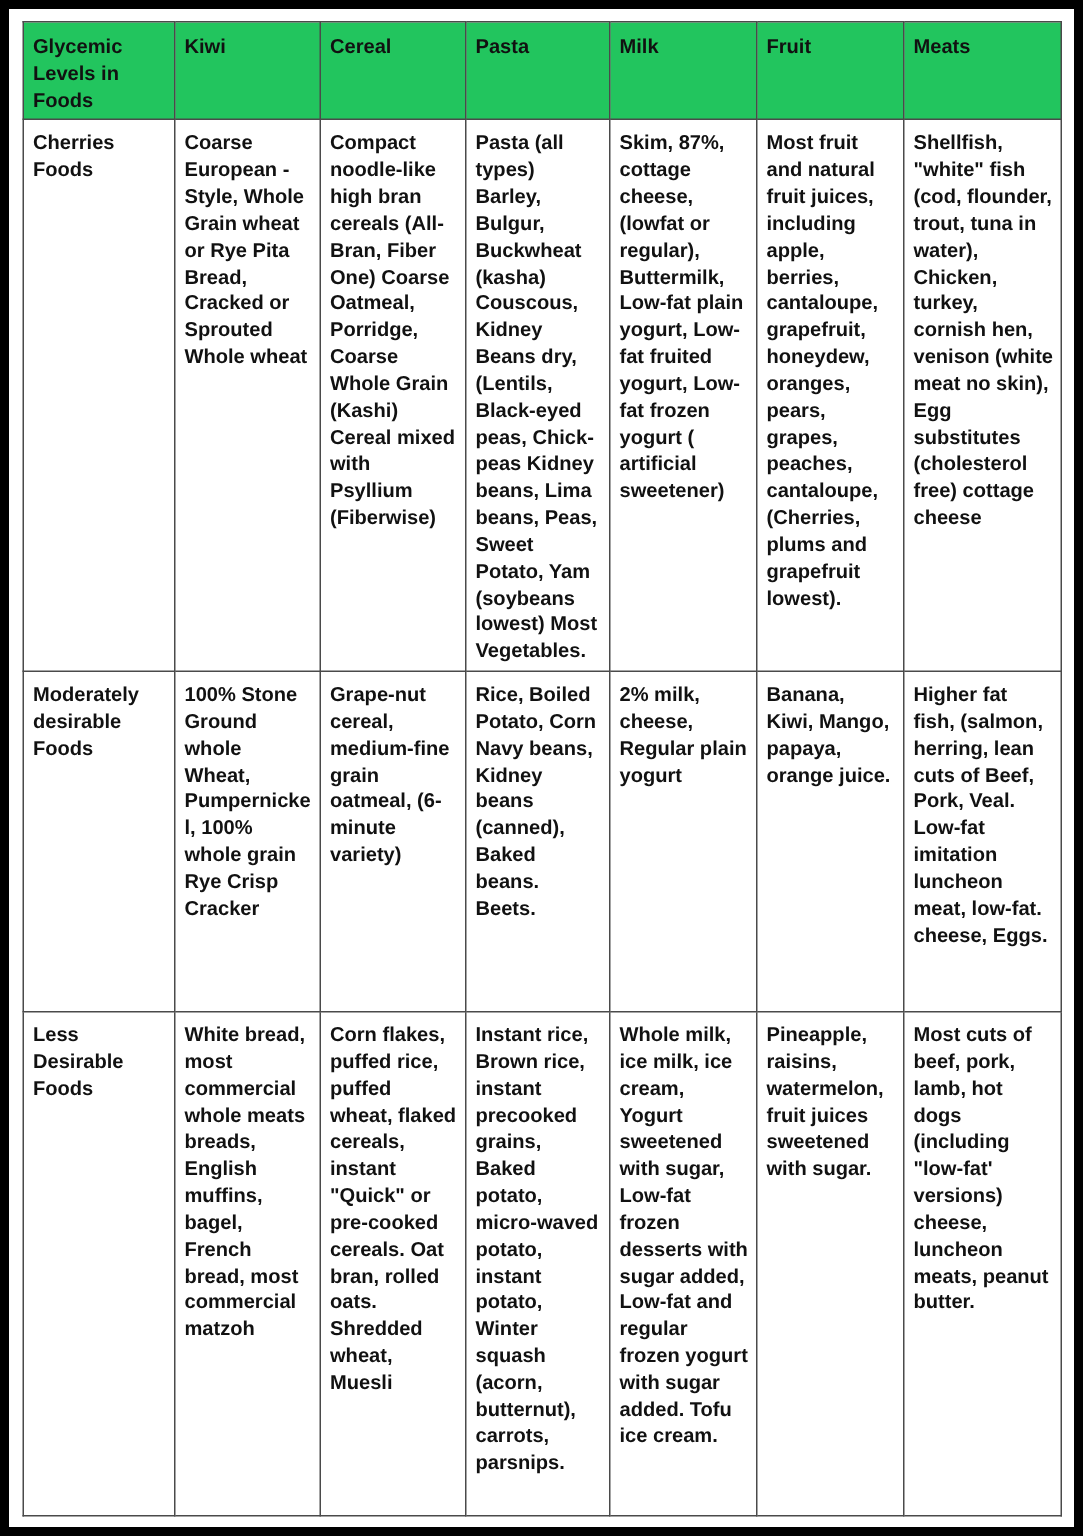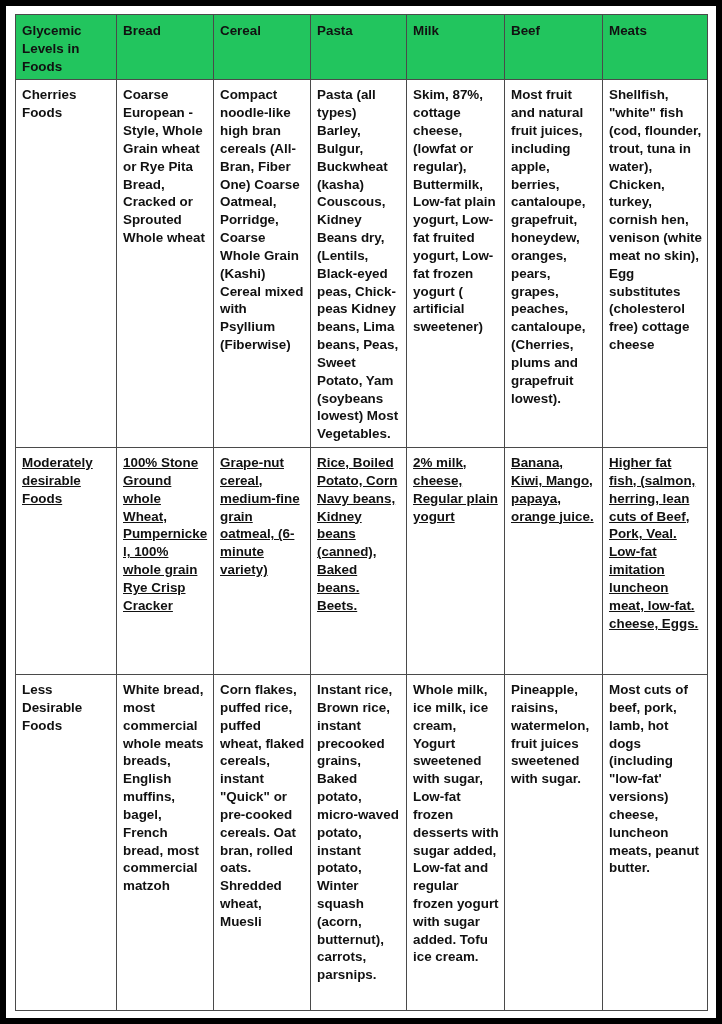--- a/index.html
+++ b/index.html
@@ -66,21 +66,21 @@
   
   col.c-label { width: 101px; }
   col.c-bread { width: 97px; }
   col.c-cereal { width: 97px; }
   col.c-pasta { width: 96px; }
   col.c-milk  { width: 98px; }
   col.c-fruit { width: 98px; }
   col.c-meats { width: 105px; }
 
   tr.row-desirable td { height: 364px; }
-  tr.row-moderate td { height: 227px; text-decoration: underline; }
+  tr.row-moderate td { height: 227px; }
   tr.row-less td { height: 336px; }
 </style>
 </head>
 <body>
 
 <div class="page-frame">
   <div class="page-sheet">
 
     <table class="glycemic-table">
       <colgroup>
@@ -89,25 +89,25 @@
         <col class="c-cereal">
         <col class="c-pasta">
         <col class="c-milk">
         <col class="c-fruit">
         <col class="c-meats">
       </colgroup>
 
       <thead>
         <tr>
           <th>Glycemic Levels in Foods</th>
-          <th>Bread</th>
+          <th>Kiwi</th>
           <th>Cereal</th>
           <th>Pasta</th>
           <th>Milk</th>
-          <th>Beef</th>
+          <th>Fruit</th>
           <th>Meats</th>
         </tr>
       </thead>
 
       <tbody>
         <tr class="row-desirable">
           <td class="row-label">Cherries Foods</td>
           <td>Coarse European - Style, Whole Grain wheat or Rye Pita Bread, Cracked or Sprouted Whole wheat</td>
           <td>Compact noodle-like high bran cereals (All-Bran, Fiber One) Coarse Oatmeal, Porridge, Coarse Whole Grain (Kashi) Cereal mixed with Psyllium (Fiberwise)</td>
           <td>Pasta (all types) Barley, Bulgur, Buckwheat (kasha) Couscous, Kidney Beans dry, (Lentils, Black-eyed peas, Chick-peas Kidney beans, Lima beans, Peas, Sweet Potato, Yam (soybeans lowest) Most Vegetables.</td>

